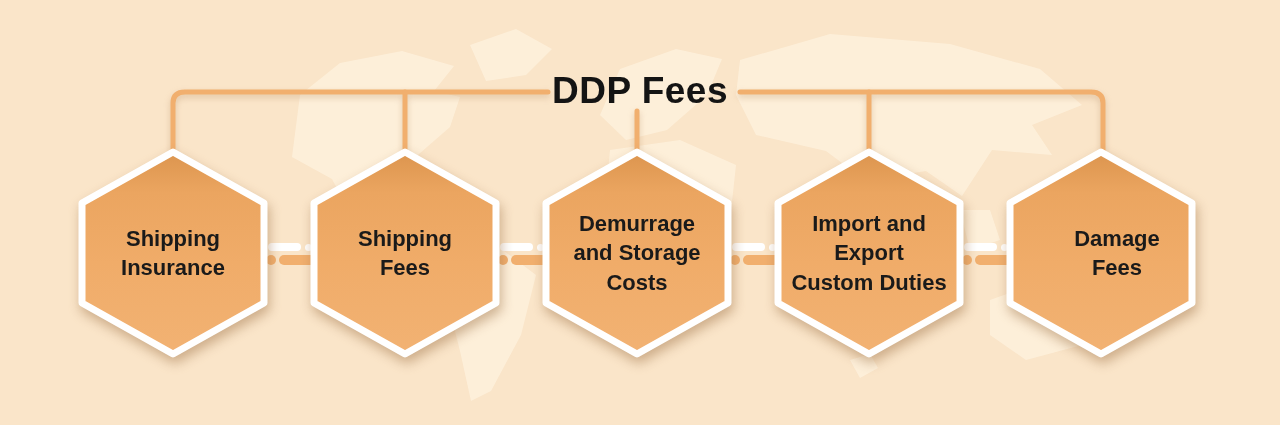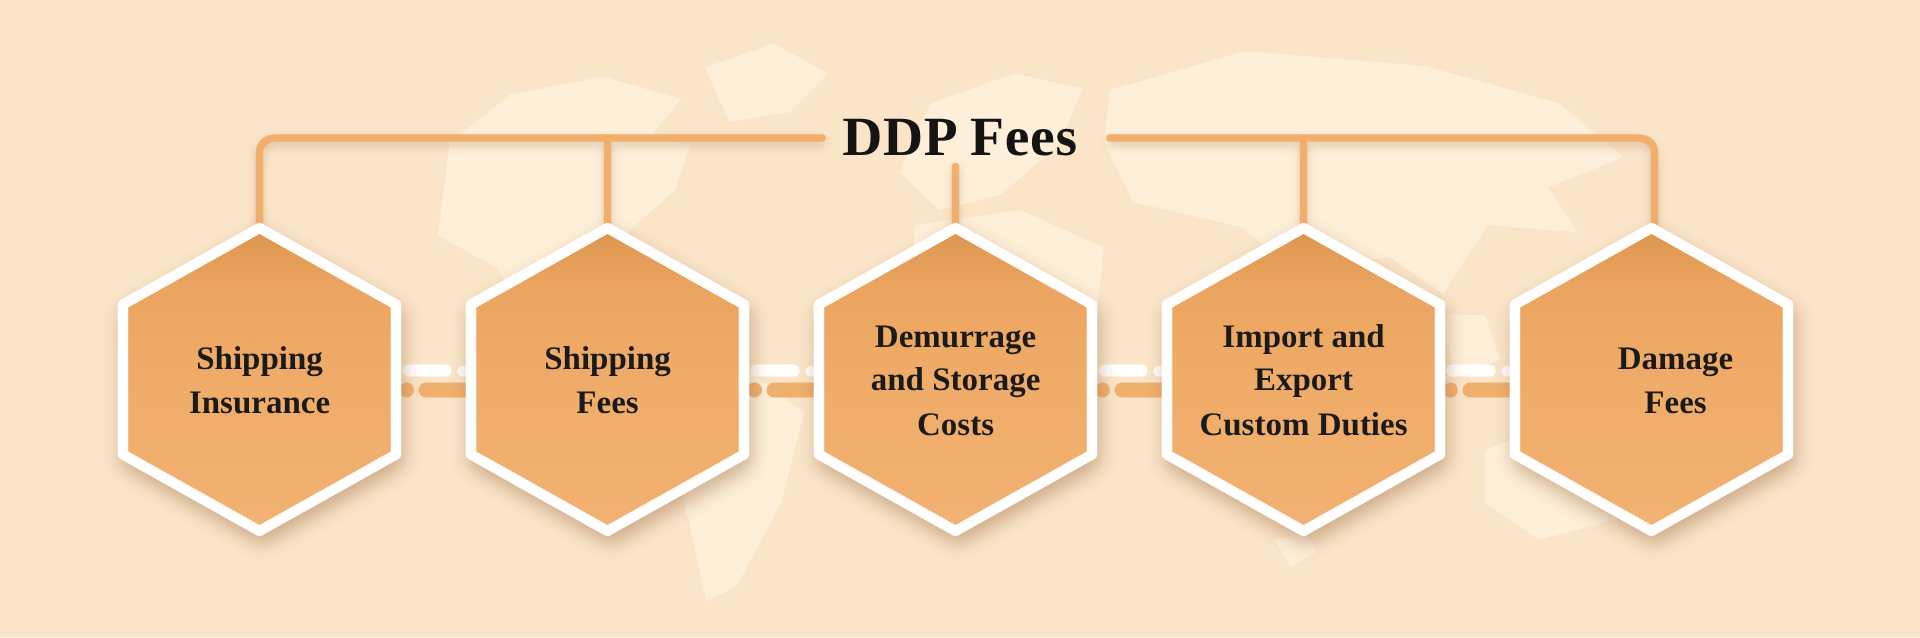--- a/index.html
+++ b/index.html
@@ -8,21 +8,21 @@
     --c-connector:#F1AF6E;
     --c-title:#141414;
     --c-label:#1A1A1A;
   }
   html,body{margin:0;padding:0;background:#fff;}
   .canvas{
     position:relative;
     width:1280px;height:425px;
     background:var(--c-bg);
     overflow:hidden;
-    font-family:Liberation Serif, serif;
+    font-family:Liberation Sans, sans-serif;
   }
   svg.map{
     position:absolute;left:0;top:0;z-index:0;
   }
   svg.map path{fill:var(--c-map);opacity:.62;}
   svg.rail{
     position:absolute;left:0;top:0;z-index:1;
     filter:drop-shadow(0 3px 3px rgba(175,130,85,.35));
   }
   svg.rail path{

